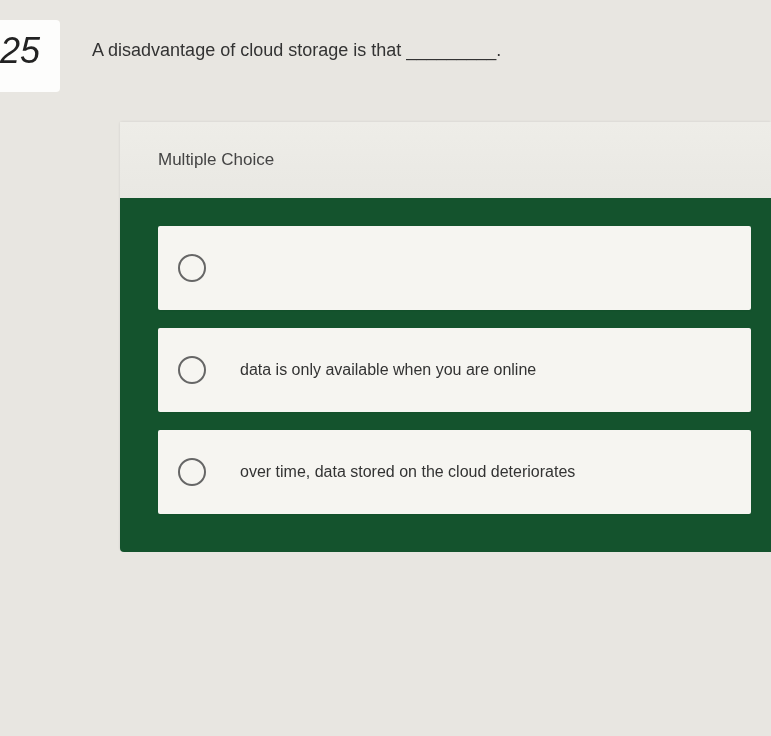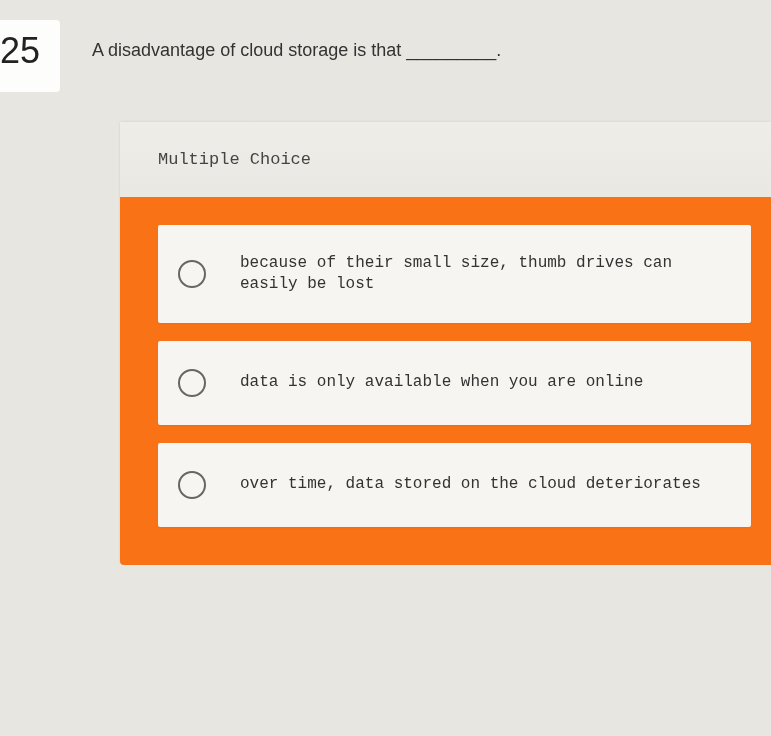--- a/index.html
+++ b/index.html
@@ -22,35 +22,35 @@
     }
     .question-number {
       background: #fdfdfc;
       font-size: 36px;
       font-weight: 400;
       color: #222;
       padding: 10px 20px 20px 0;
       min-width: 60px;
       text-align: right;
       border-radius: 0 4px 4px 0;
+      font-style: italic;
     }
     .question-text {
       font-size: 18px;
       color: #333;
       padding: 18px 10px 0 32px;
       flex: 1;
       line-height: 1.4;
     }
     .answer-panel {
-      background: #f97316;
+      background: #14532d;
       margin-left: 120px;
       border-radius: 4px 0 0 4px;
       padding: 0;
       box-shadow: -1px -1px 2px rgba(0,0,0,0.05);
-      font-family: Liberation Mono, monospace;
     }
     .section-header {
       font-size: 17px;
       color: #444;
       padding: 28px 0 28px 38px;
       background: linear-gradient(180deg, #eeede8 0%, #e9e8e3 100%);
     }
     .options {
       padding: 10px 0 20px 0;
     }
@@ -86,21 +86,20 @@
   <div class="question-number">25</div>
   <div class="question-text">A disadvantage of cloud storage is that _________.</div>
 </div>
 
 <div class="answer-panel">
   <div class="section-header">Multiple Choice</div>
   <div class="options">
 
     <div class="option-row">
       <div class="radio"></div>
-      <div class="option-label">because of their small size, thumb drives can easily be lost</div>
     </div>
 
 
     <div class="option-row">
       <div class="radio"></div>
       <div class="option-label">data is only available when you are online</div>
     </div>
 
     <div class="option-row">
       <div class="radio"></div>

